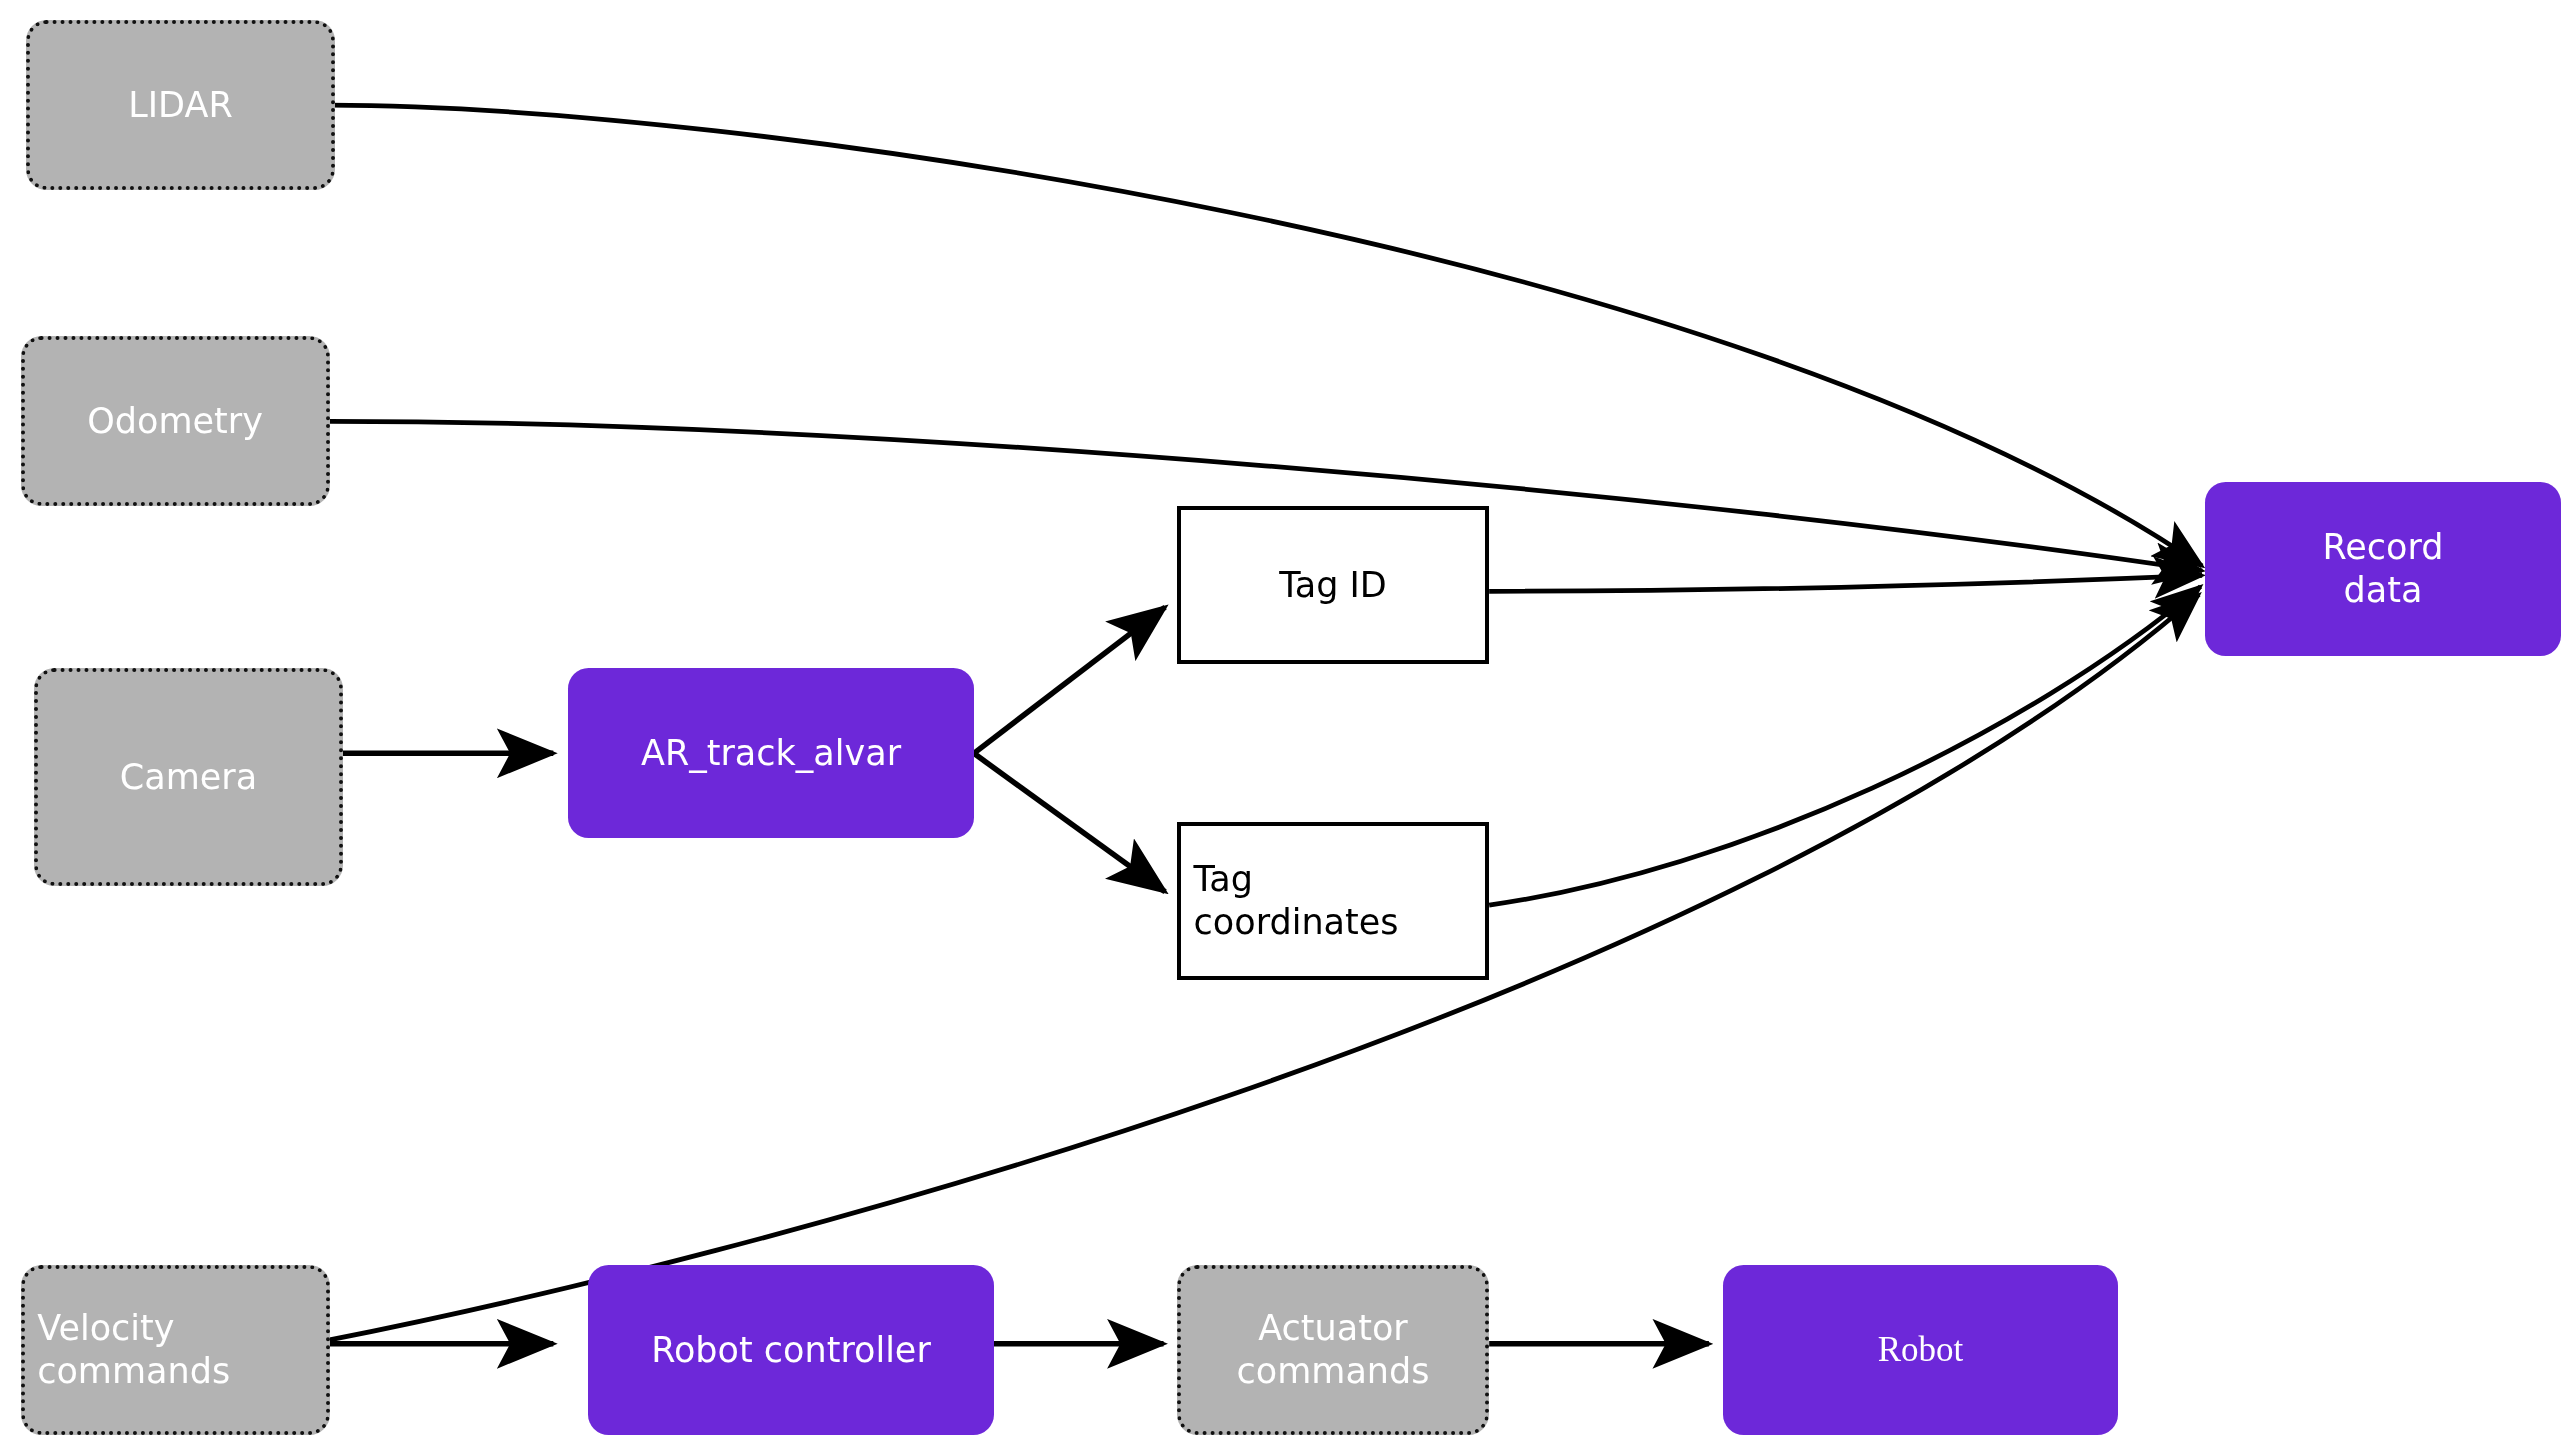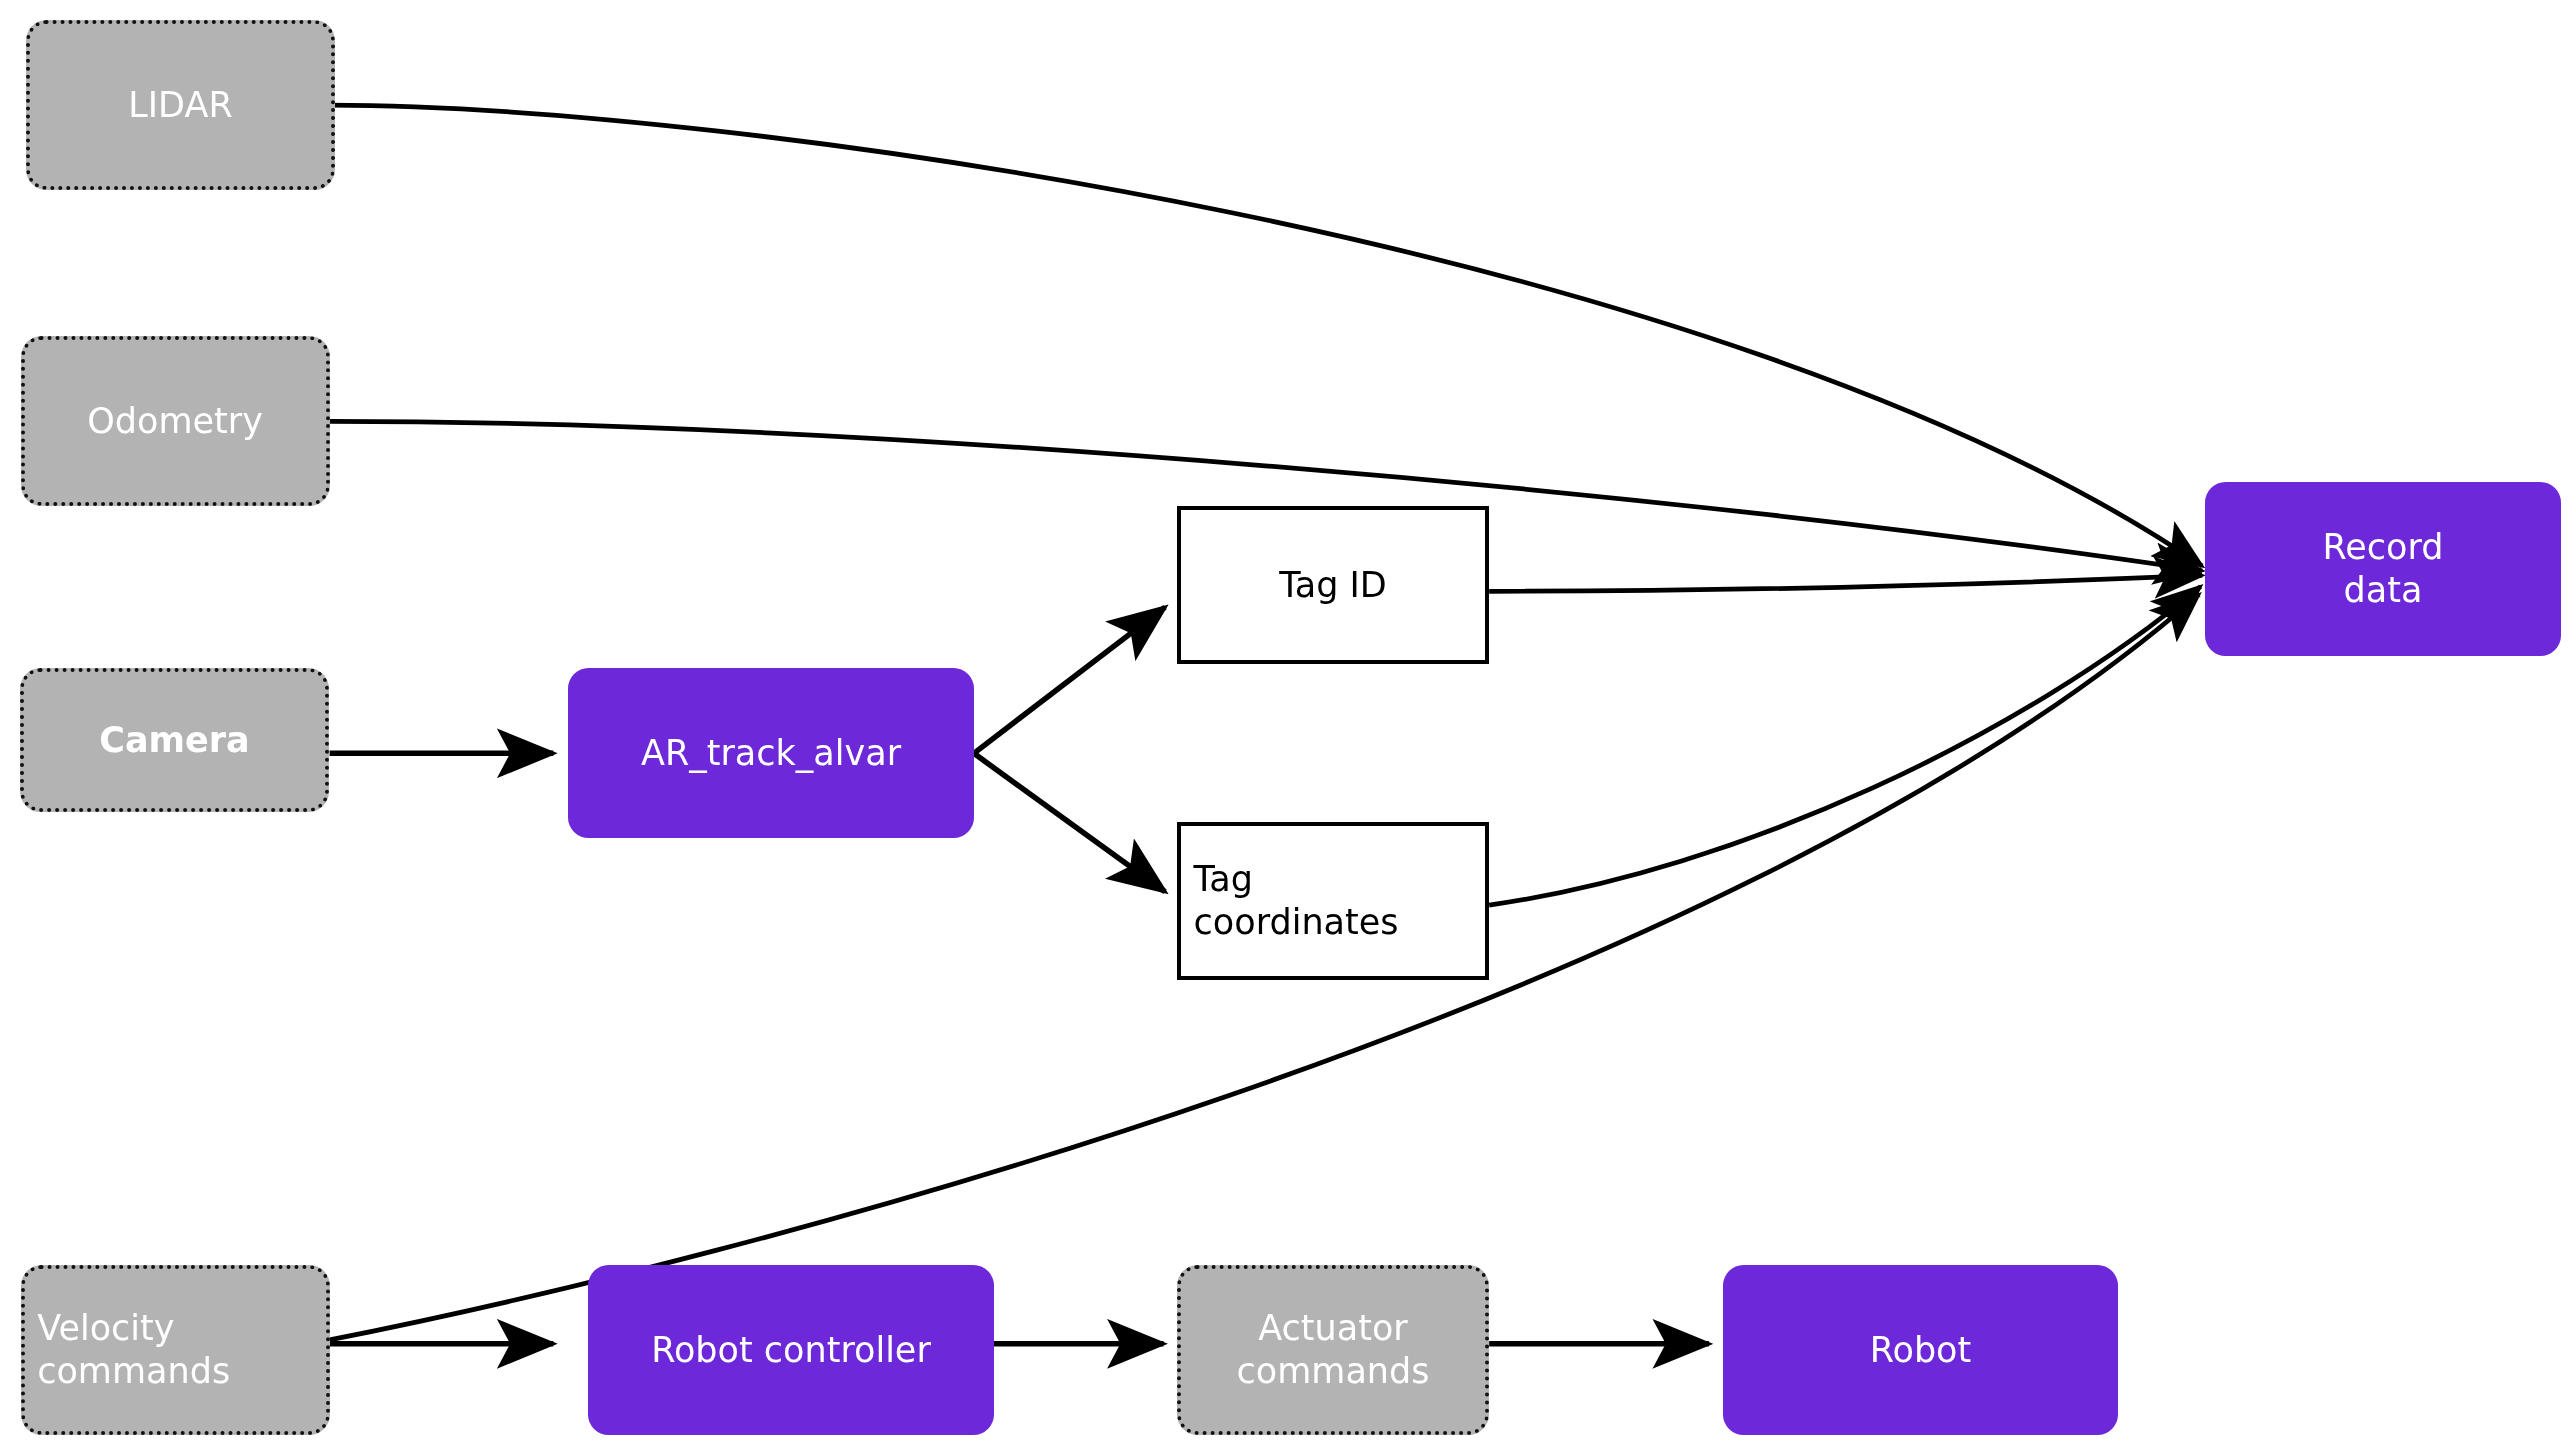--- a/index.html
+++ b/index.html
@@ -59,28 +59,28 @@
     font-size: 35px;
   }
   .node-label {
     display: block;
     width: 100%;
     white-space: pre-line;
   }
   
   #n-lidar      { left:26px;   top:20px;   width:309px; height:170px; }
   #n-odometry   { left:20.6px;   top:336px;  width:309px; height:170px; }
-  #n-camera     { left:20px;   top:668px;  width:309px; height:144px;font-weight:bold; }
+  #n-camera     { left:34px;   top:668px;  width:309px; height:218px; }
   #n-velocity   { left:20.6px;   top:1265px; width:309px; height:170px; }
   #n-artrack    { left:568px;  top:668px;  width:406px; height:170px; }
   #n-robotctrl  { left:568px;  top:1265px; width:406px; height:170px;margin-left:20px; }
   #n-tagid      { left:1177px; top:506px;  width:312px; height:158px; }
   #n-tagcoord   { left:1177px; top:822px; width:312px; height:158px; }
   #n-actuator   { left:1177px; top:1265px; width:312px; height:170px; }
-  #n-robot      { left:1723px; top:1265px; width:395px; height:170px; }
+  #n-robot      { left:1723px; top:1265px; width:395px; height:170px;font-family:Liberation Serif, serif; }
   #n-record     { left:2205px; top:482px;  width:356px; height:174px; }
   
   #n-velocity  .node-label,
   #n-tagcoord  .node-label { text-align: left; padding-left: 12.6px; }
   #n-tagcoord  { justify-content: flex-start; }
   #n-velocity  { justify-content: flex-start; }
 </style>
 </head>
 <body>
 

